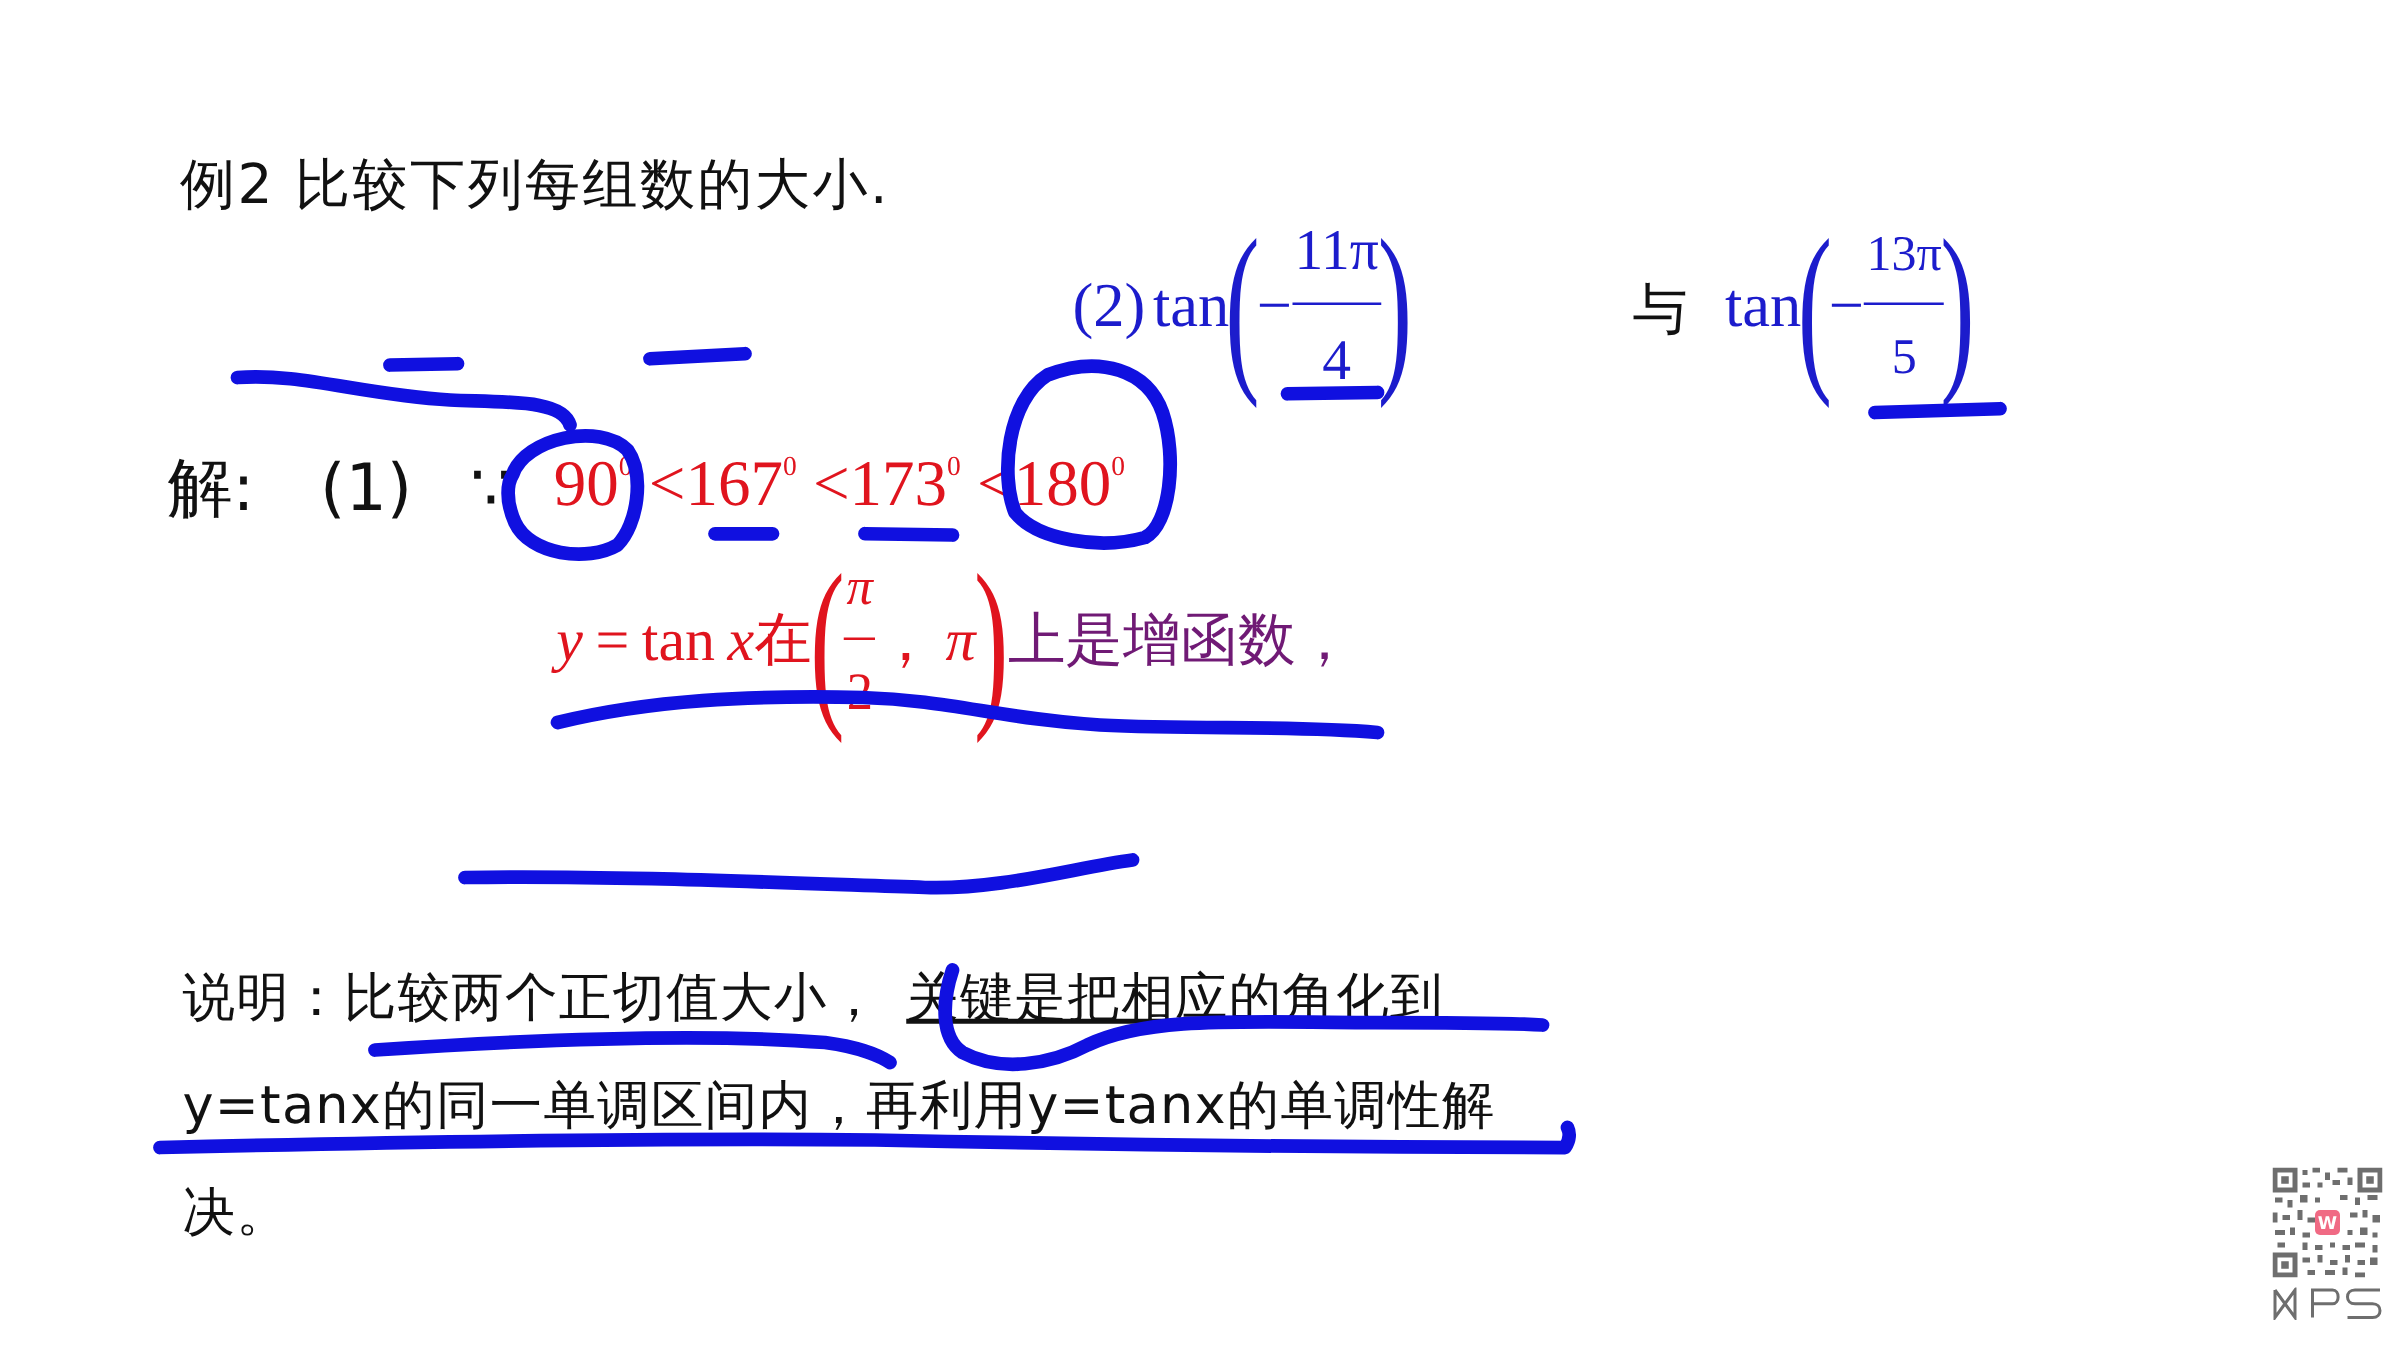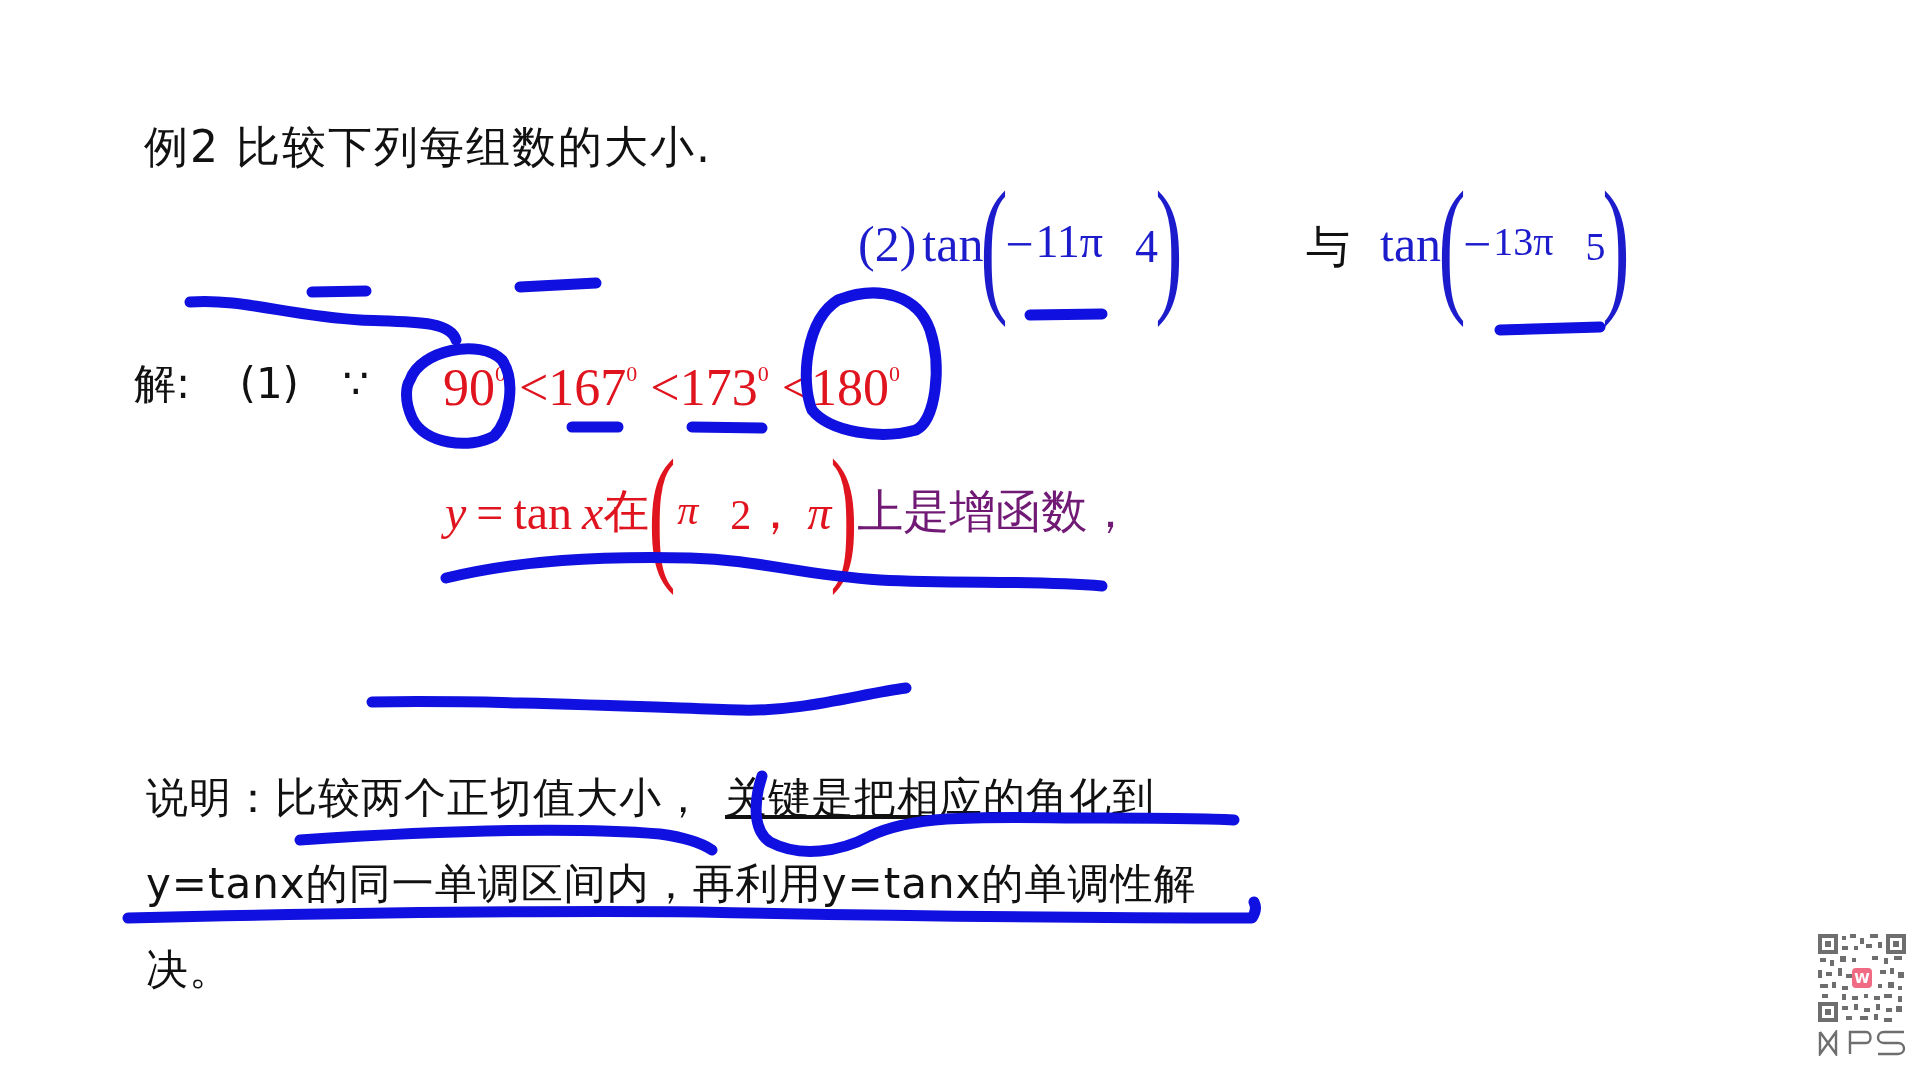--- a/index.html
+++ b/index.html
@@ -21,21 +21,21 @@
     .math {
       font-family: "Liberation Serif", "DejaVu Serif", serif;
     }
     .blue { color: #1c1ccc; }
     .red { color: #e0141e; }
     .title { font-size: 44px; letter-spacing: 2px; }
     .prob { font-size: 50px; }
     .sup { font-size: 22px; vertical-align: 24px; }
     .sup-small { font-size: 20px; vertical-align: 22px; }
     .frac {
-      display: inline-flex; flex-direction: row; align-items: center;
+      display: inline-flex; flex-direction: column; align-items: center;
       vertical-align: middle; line-height: 1; gap: 15px;
     }
     .frac .num { padding: 0 2px 4px 2px; }
     .frac .bar { width: 100%; height: 2px; background: currentColor; }
     .frac .den { padding-top: 6px; }
     .paren {
       display: inline-block; vertical-align: middle;
       font-weight: 100; transform: scaleX(0.55);
     }
     .note { font-size: 42px; letter-spacing: 1px; }
@@ -75,21 +75,21 @@
     <span class="paren" style="font-size:150px; margin:0 -14px;">(</span>
     <span>−</span>
     <span class="frac" style="font-size:40px;">
       <span class="num">13π</span>
       <span class="bar"></span>
       <span class="den">5</span>
     </span>
     <span class="paren" style="font-size:150px; margin:0 -14px;">)</span>
   </div>
 
-  <div class="abs cjk" style="left:134px; top:356px; font-size:42px;">
+  <div class="abs cjk" style="left:134px; top:356px; font-size:52px;">
     <span>解:</span>
     <span style="margin-left:36px;">(1)</span>
     <span style="margin-left:30px;">∵</span>
   </div>
 
   <div class="abs math red" style="left:443px; top:358px; font-size:52px;">
     <span>90</span><span class="sup">0</span>
     <span>&lt;</span><span>167</span><span class="sup">0</span>
     <span>&lt;</span><span>173</span><span class="sup">0</span>
     <span>&lt;</span><span>180</span><span class="sup">0</span>

